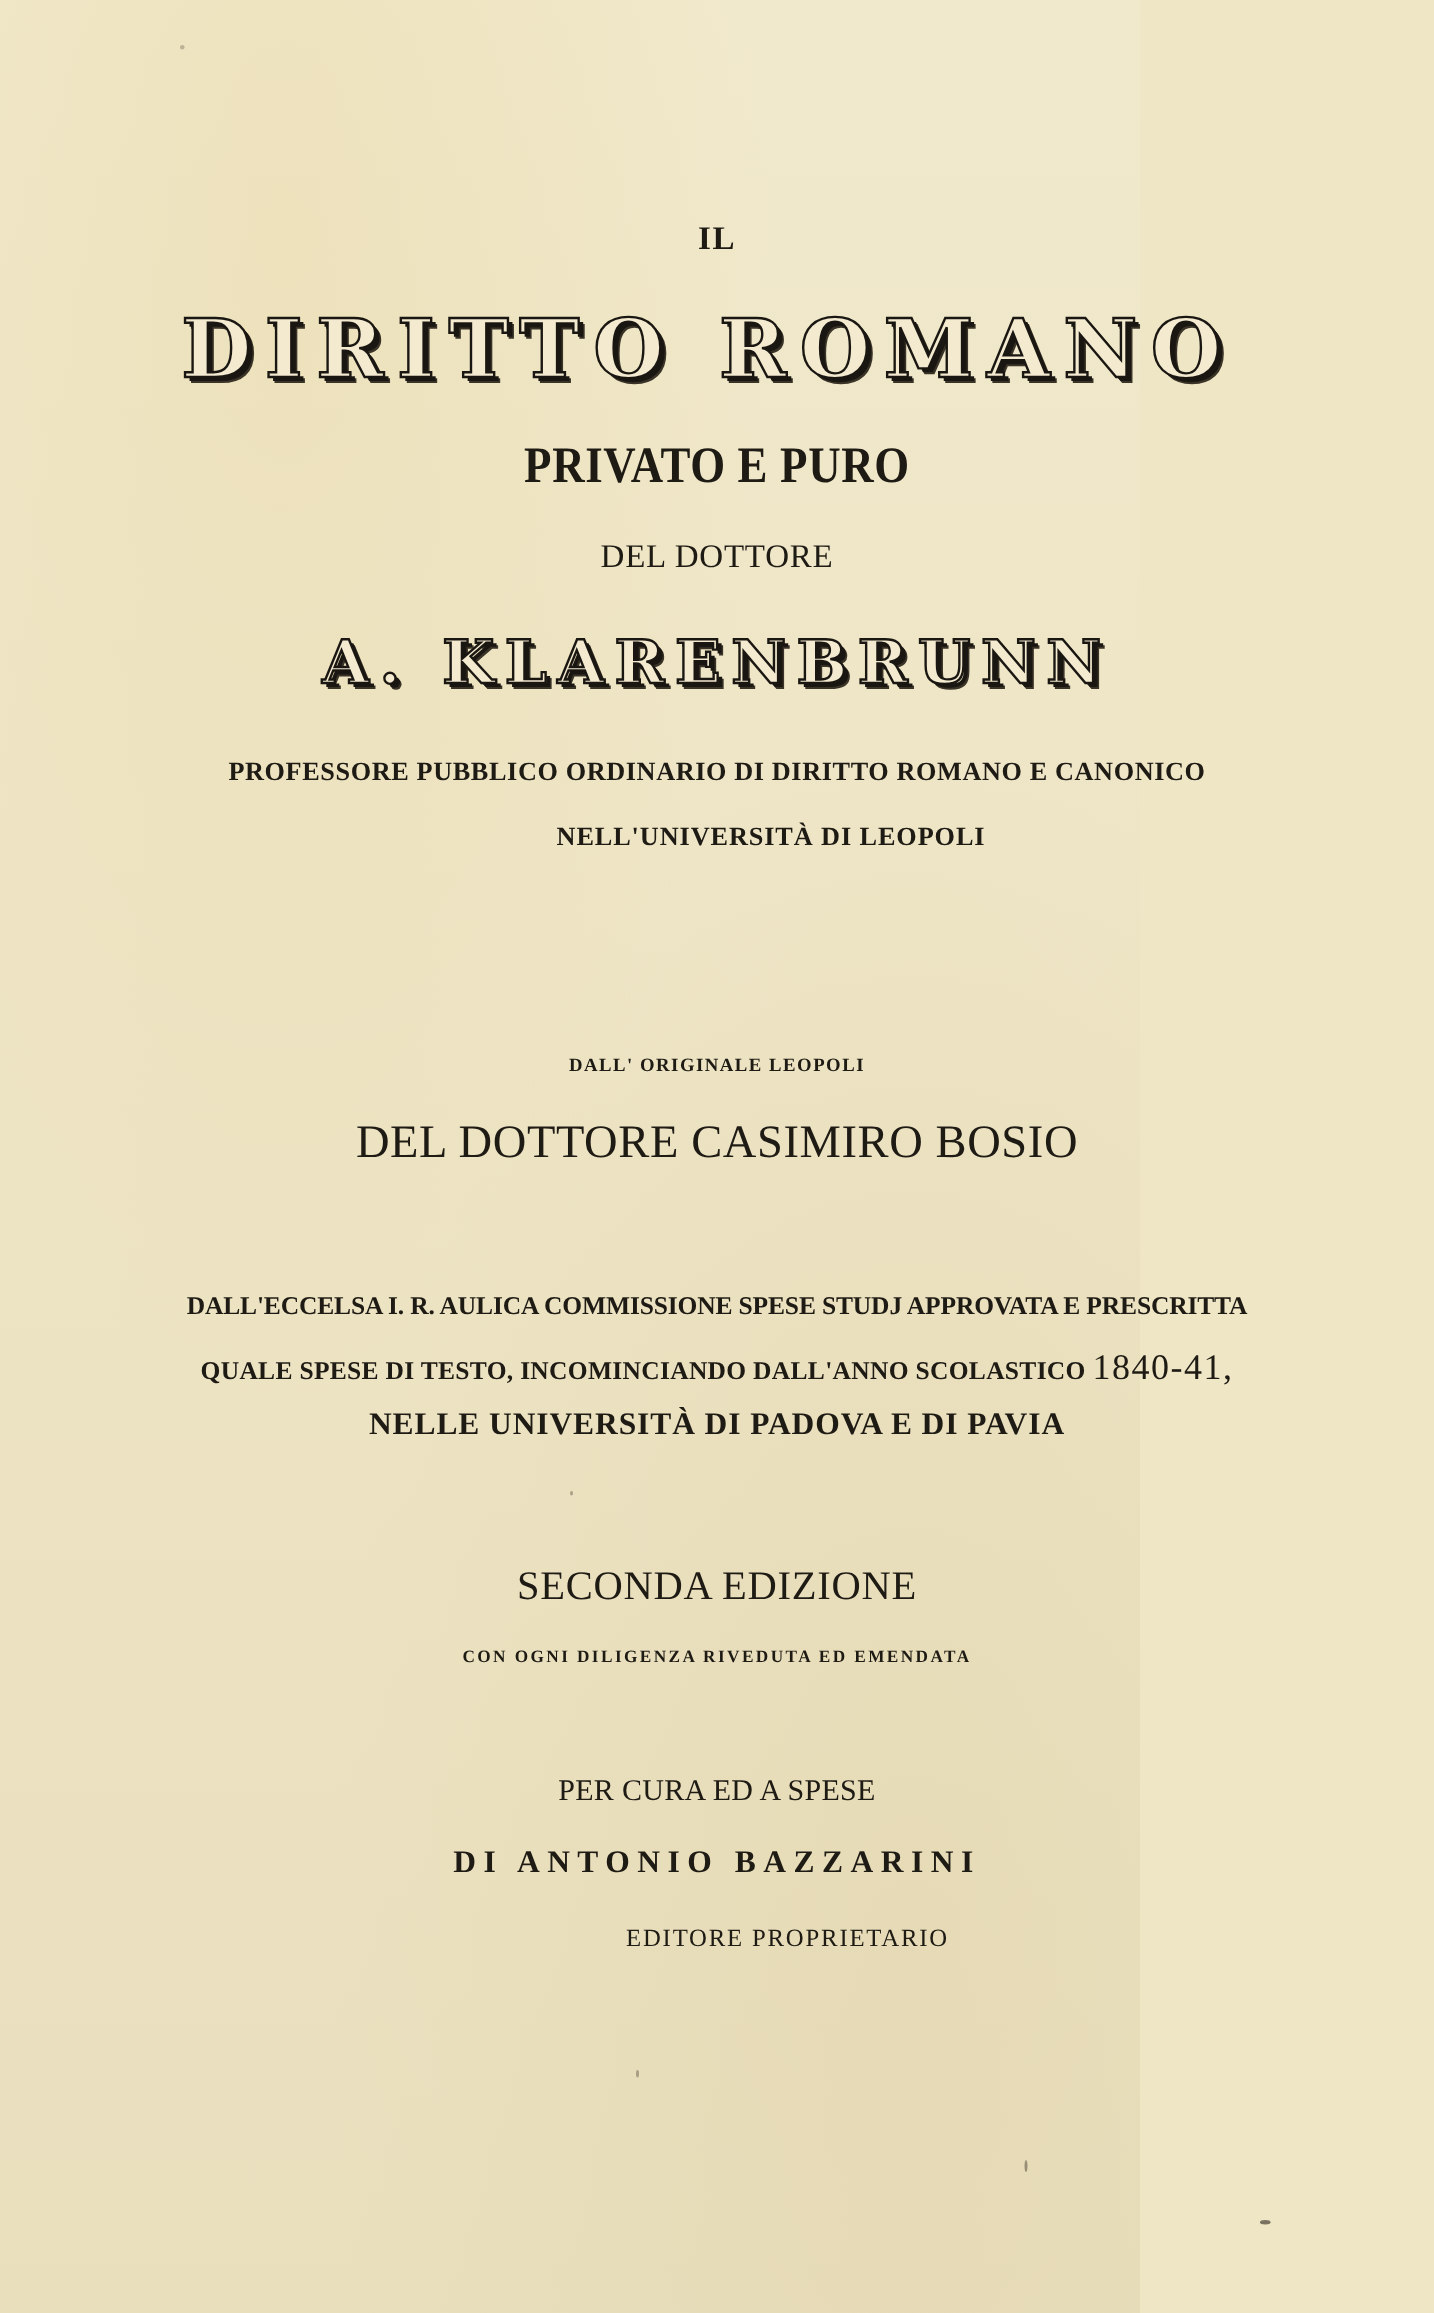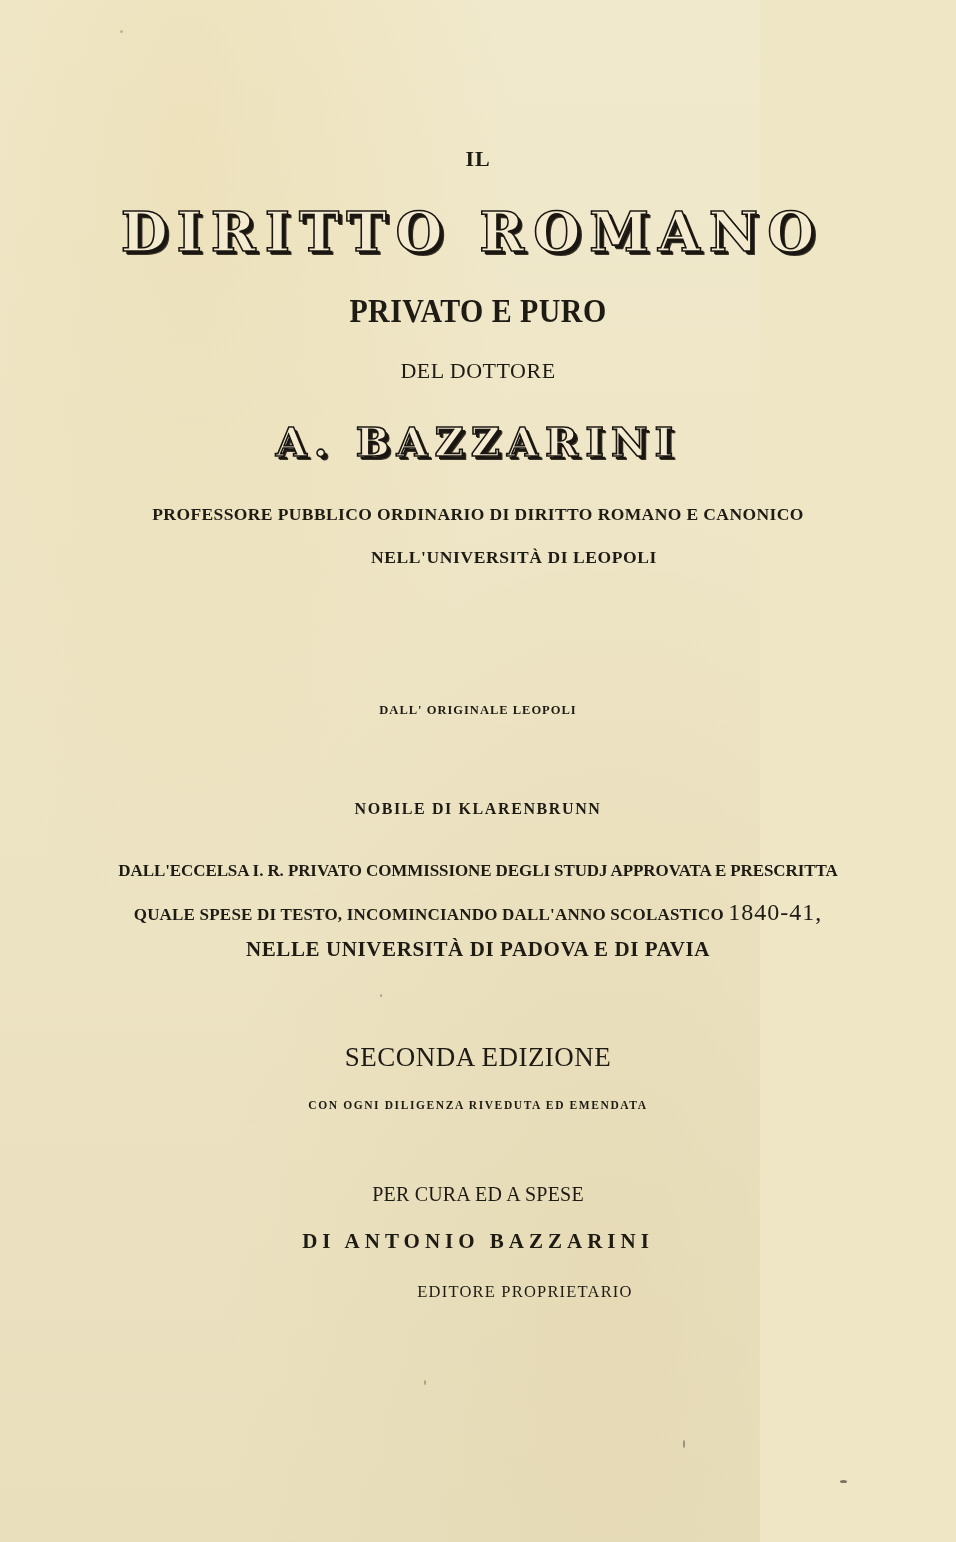--- a/index.html
+++ b/index.html
@@ -182,33 +182,33 @@
 <div class="page">
 
   <div class="line il">IL</div>
 
   <div class="line title-main ornate">DIRITTO ROMANO</div>
 
   <div class="line subtitle">PRIVATO E PURO</div>
 
   <div class="line del-dottore">DEL DOTTORE</div>
 
-  <div class="line author ornate">A. BAZZARINI</div>
+  <div class="line author ornate">A. KLARENBRUNN</div>
 
   <div class="line prof">PROFESSORE PUBBLICO ORDINARIO DI DIRITTO ROMANO E CANONICO</div>
 
   <div class="line univ">NELL'UNIVERSITÀ DI LEOPOLI</div>
 
 
   <div class="line dall-orig">DALL' ORIGINALE LEOPOLI</div>
 
-
-  <div class="line nobile">NOBILE DI KLARENBRUNN</div>
-
-  <div class="line eccelsa">DALL'ECCELSA I. R. PRIVATO COMMISSIONE DEGLI STUDJ APPROVATA E PRESCRITTA</div>
+  <div class="line bosio">DEL DOTTORE CASIMIRO BOSIO</div>
+
+
+  <div class="line eccelsa">DALL'ECCELSA I. R. AULICA COMMISSIONE SPESE STUDJ APPROVATA E PRESCRITTA</div>
 
   <div class="line quale">
     <span>QUALE SPESE DI TESTO, INCOMINCIANDO DALL'ANNO SCOLASTICO</span>
     <span class="year">1840-41,</span>
   </div>
 
   <div class="line padova">NELLE UNIVERSITÀ DI PADOVA E DI PAVIA</div>
 
   <div class="line diligenza">CON OGNI DILIGENZA RIVEDUTA ED EMENDATA</div>
 

